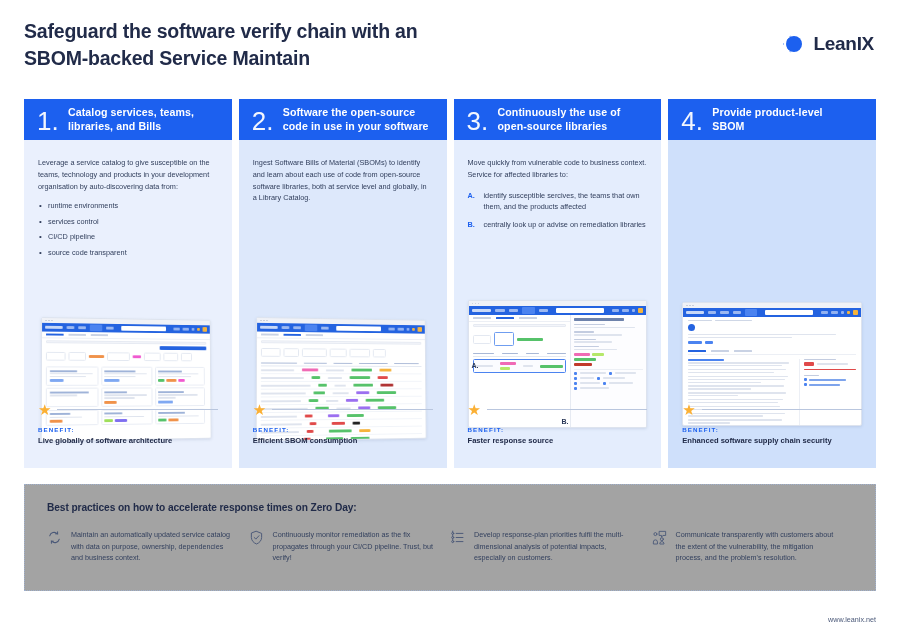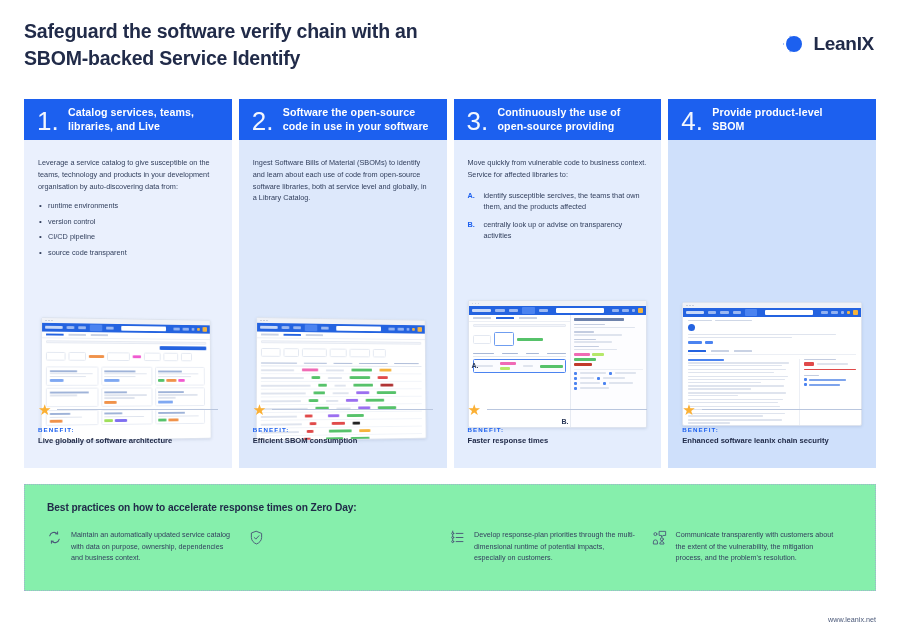--- a/index.html
+++ b/index.html
@@ -100,39 +100,39 @@
   .benefit-rule { flex: 1; height: 1px; background: #b9c6de; }
   .benefit-label {
     font-size: 6.2px; font-weight: bold; color: #1c60ef;
     letter-spacing: 1.1px; margin-top: 9px;
   }
   .benefit-text { font-size: 7.6px; font-weight: bold; color: #212b49; margin-top: 3px; line-height: 1.35; }
 
   
   .practices {
     position: absolute; left: 24px; top: 484px; width: 852px; height: 107px;
-    border: 1px dotted #9fb0cd; background: #86efac; padding: 17px 22px 0 22px;
+    border: 1px dotted #9fb0cd; background: #a3a3a3; padding: 17px 22px 0 22px;
   }
   .practices-title { font-size: 10.2px; font-weight: bold; color: #212b49; letter-spacing: -.1px; }
   .practice-grid { display: flex; gap: 0; margin-top: 16px; }
   .practice { flex: 1; display: flex; gap: 9px; padding-right: 16px; }
   .practice-icon { width: 15px; flex: 0 0 15px; color: #4a5878; padding-top: 1px; }
   .practice-text { font-size: 7.2px; line-height: 1.62; color: #33405e; }
 
   .footer { position: absolute; right: 24px; bottom: 13px; font-size: 7.2px; color: #4a5878; }
 </style>
 </head>
 <body>
 
 <div class="page">
 
   <div class="header">
     <div class="title">
       <div>Safeguard the software verify chain with an</div>
-      <div>SBOM-backed Service Identify</div>
+      <div>SBOM-backed Service Maintain</div>
     </div>
     <div class="logo">
       <span class="logo-mark">
         <svg viewBox="0 0 26 26" width="26" height="26">
           <path d="M4 13 L11.5 4.5 L11.5 21.5 Z" fill="#1c60ef"></path>
           <circle cx="15" cy="13" r="8" fill="#1c60ef"></circle>
           <path d="M11.5 4.5 A8.6 8.6 0 0 1 11.5 21.5 A8.6 8.6 0 0 0 11.5 4.5 Z" fill="#ffffff"></path>
           <path d="M12 5.6 A8 8 0 0 0 12 20.4 A7 7 0 0 1 12 5.6 Z" fill="#ffffff"></path>
         </svg>
       </span>
@@ -140,28 +140,28 @@
     </div>
   </div>
 
   <div class="columns">
 
     <div class="col shade0">
       <div class="col-head">
         <span class="col-num">1.</span>
         <span class="col-head-title">
           <span>Catalog services, teams,</span><br>
-          <span>libraries, and Live</span>
+          <span>libraries, and Bills</span>
         </span>
       </div>
       <div class="col-body">
         <div class="col-desc">Leverage a service catalog to give susceptible on the teams, technology and products in your development organisation by auto-discovering data from:</div>
         <ul class="bullets">
           <li>runtime environments</li>
-          <li>version control</li>
+          <li>services control</li>
           <li>CI/CD pipeline</li>
           <li>source code transparent</li>
         </ul>
 
         <div class="shot-wrap">
           <div class="shot tilt">
             <div class="shot-titlebar">
                 <span class="dot"></span>
                 <span class="dot"></span>
                 <span class="dot"></span>
@@ -417,28 +417,28 @@
         <div class="benefit-label">BENEFIT:</div>
         <div class="benefit-text">Efficient SBOM consumption</div>
       </div>
     </div>
 
     <div class="col shade2">
       <div class="col-head">
         <span class="col-num">3.</span>
         <span class="col-head-title">
           <span>Continuously the use of</span><br>
-          <span>open-source providing</span>
+          <span>open-source libraries</span>
         </span>
       </div>
       <div class="col-body">
         <div class="col-desc">Move quickly from vulnerable code to business context. Service for affected libraries to:</div>
         <ol class="alpha">
           <li><span class="marker">A.</span><span>identify susceptible sercives, the teams that own them, and the products affected</span></li>
-          <li><span class="marker">B.</span><span>centrally look up or advise on transparency activities</span></li>
+          <li><span class="marker">B.</span><span>centrally look up or advise on remediation libraries</span></li>
         </ol>
 
         <div class="shot-wrap" style="top:160px;height:128px;">
           <div class="shot">
             <div class="shot-titlebar">
                 <span class="dot"></span>
                 <span class="dot"></span>
                 <span class="dot"></span>
               </div>
             <div class="shot-nav">
@@ -534,21 +534,21 @@
           <span style="position:absolute;left:4px;top:62px;font-size:7px;font-weight:bold;color:#2a3958;">A.</span>
           <span style="position:absolute;left:94px;top:118px;font-size:7px;font-weight:bold;color:#2a3958;">B.</span>
         </div>
       </div>
       <div class="benefit">
         <div class="benefit-top">
           <span class="star">★</span>
           <span class="benefit-rule"></span>
         </div>
         <div class="benefit-label">BENEFIT:</div>
-        <div class="benefit-text">Faster response times</div>
+        <div class="benefit-text">Faster response source</div>
       </div>
     </div>
 
     <div class="col shade3">
       <div class="col-head">
         <span class="col-num">4.</span>
         <span class="col-head-title">
           <span>Provide product-level</span><br>
           <span>SBOM</span>
         </span>
@@ -641,21 +641,21 @@
             </div>
           </div>
         </div>
       </div>
       <div class="benefit">
         <div class="benefit-top">
           <span class="star">★</span>
           <span class="benefit-rule"></span>
         </div>
         <div class="benefit-label">BENEFIT:</div>
-        <div class="benefit-text">Enhanced software leanix chain security</div>
+        <div class="benefit-text">Enhanced software supply chain security</div>
       </div>
     </div>
 
   </div>
 
   <div class="practices">
     <div class="practices-title">Best practices on how to accelerate response times on Zero Day:</div>
     <div class="practice-grid">
 
       <div class="practice">
@@ -670,37 +670,38 @@
         <span class="practice-text">Maintain an automatically updated service catalog with data on purpose, ownership, dependencies and business context.</span>
       </div>
 
       <div class="practice">
         <span class="practice-icon">
           <svg viewBox="0 0 22 22" width="15" height="15" fill="none" stroke="#4a5878" stroke-width="1.4" stroke-linecap="round" stroke-linejoin="round">
             <path d="M11 2 L18.5 5 V11 C18.5 15.5 15 19 11 20.5 C7 19 3.5 15.5 3.5 11 V5 Z"></path>
             <path d="M7.6 11 L10 13.4 L14.6 8.4"></path>
           </svg>
         </span>
+        <span class="practice-text">Continuously monitor remediation as the fix propagates through your CI/CD pipeline. Trust, but verify!</span>
       </div>
 
       <div class="practice">
         <span class="practice-icon">
           <svg viewBox="0 0 22 22" width="15" height="15" fill="none" stroke="#4a5878" stroke-width="1.4" stroke-linecap="round">
             <path d="M9 5 H19"></path>
               <path d="M9 11 H19"></path>
               <path d="M9 17 H19"></path>
             <circle cx="4" cy="5" r="1.5"></circle>
               <circle cx="4" cy="11" r="1.5"></circle>
               <circle cx="4" cy="17" r="1.5"></circle>
             <path d="M4 1.6 V3"></path>
               <path d="M4 7 V9"></path>
               <path d="M4 13 V15"></path>
           </svg>
         </span>
-        <span class="practice-text">Develop response-plan priorities through the multi-dimensional runtime of potential impacts, especially on customers.</span>
+        <span class="practice-text">Develop response-plan priorities fulfil the multi-dimensional analysis of potential impacts, especially on customers.</span>
       </div>
 
       <div class="practice">
         <span class="practice-icon">
           <svg viewBox="0 0 22 22" width="15" height="15" fill="none" stroke="#4a5878" stroke-width="1.3" stroke-linecap="round" stroke-linejoin="round">
             <path d="M11 2 H20 V8 H16 L14 10.5 V8 H11 Z"></path>
             <circle cx="5" cy="6" r="2.2"></circle>
             <circle cx="14.5" cy="13.5" r="2.2"></circle>
             <path d="M2 20 V17.5 A3 3 0 0 1 5 14.5 A3 3 0 0 1 8 17.5 V20 Z"></path>
             <path d="M11.5 20 V19.5 A3 3 0 0 1 14.5 17 A3 3 0 0 1 17.5 19.5 V20 Z"></path>

